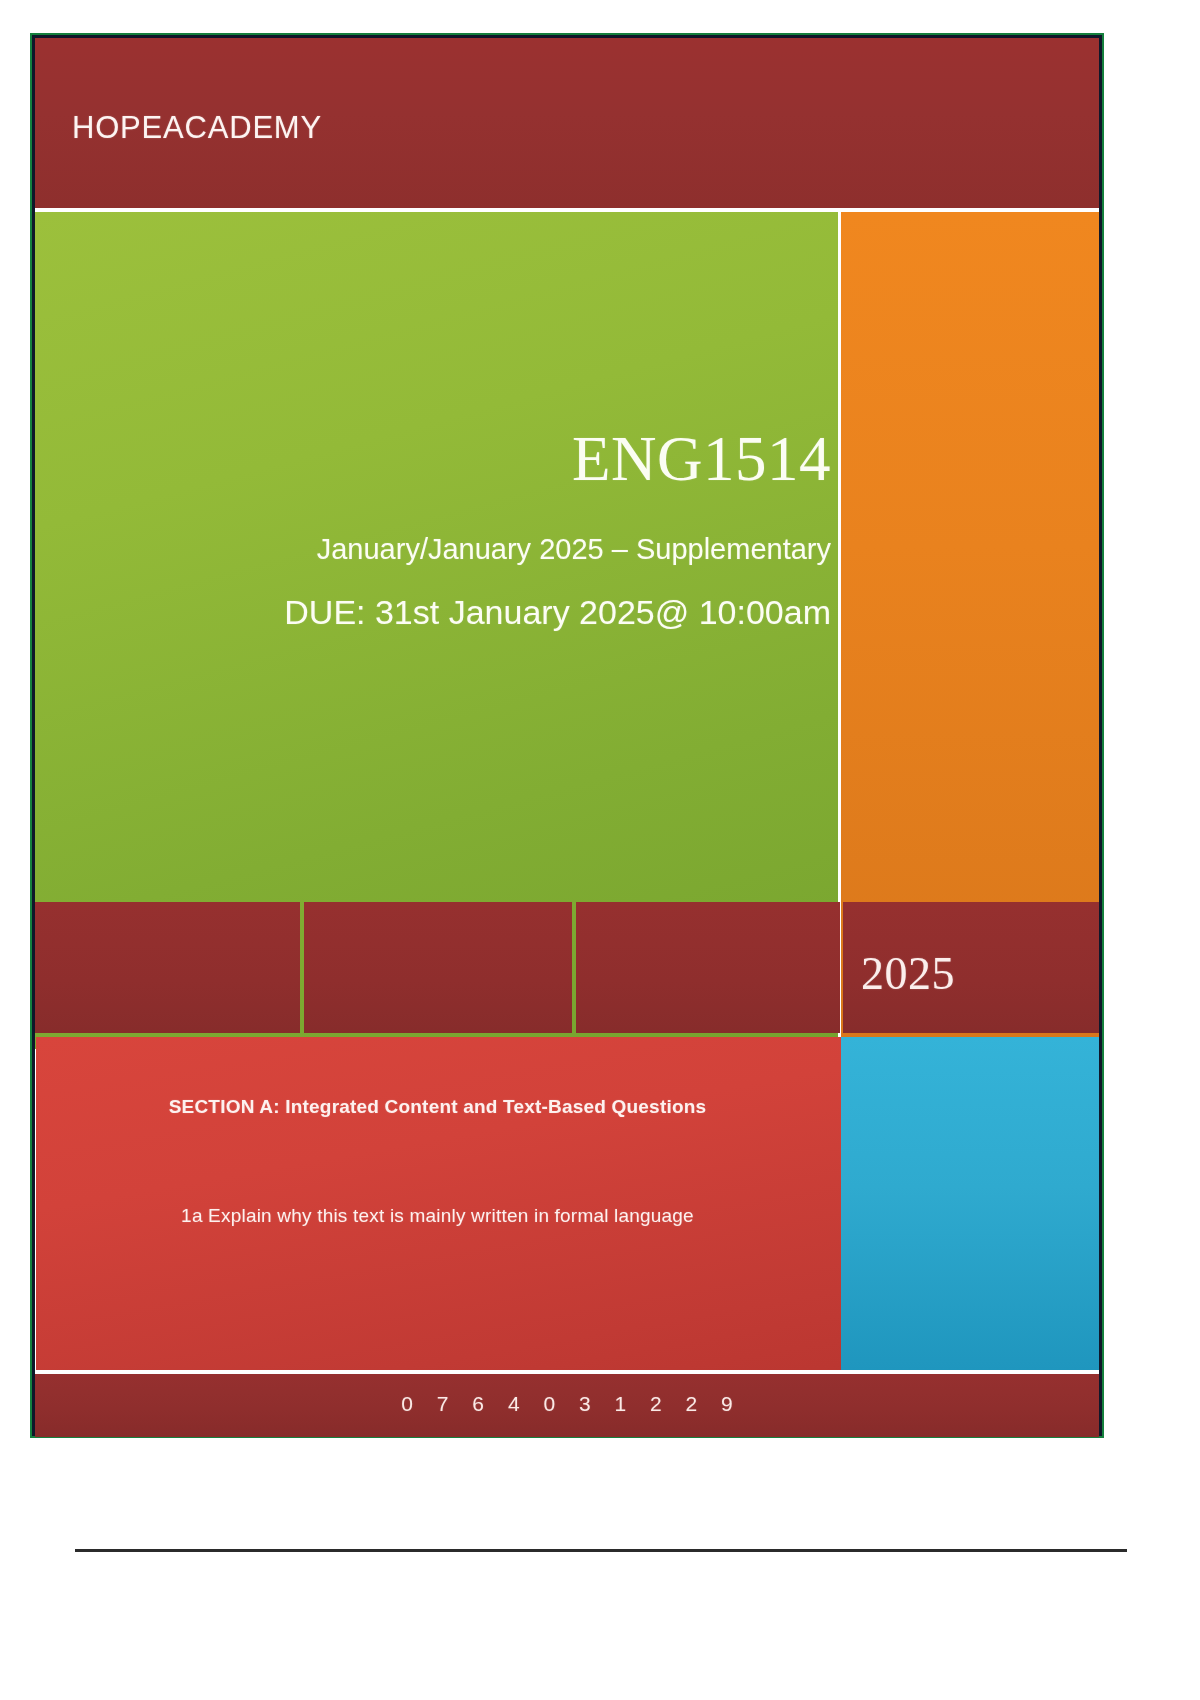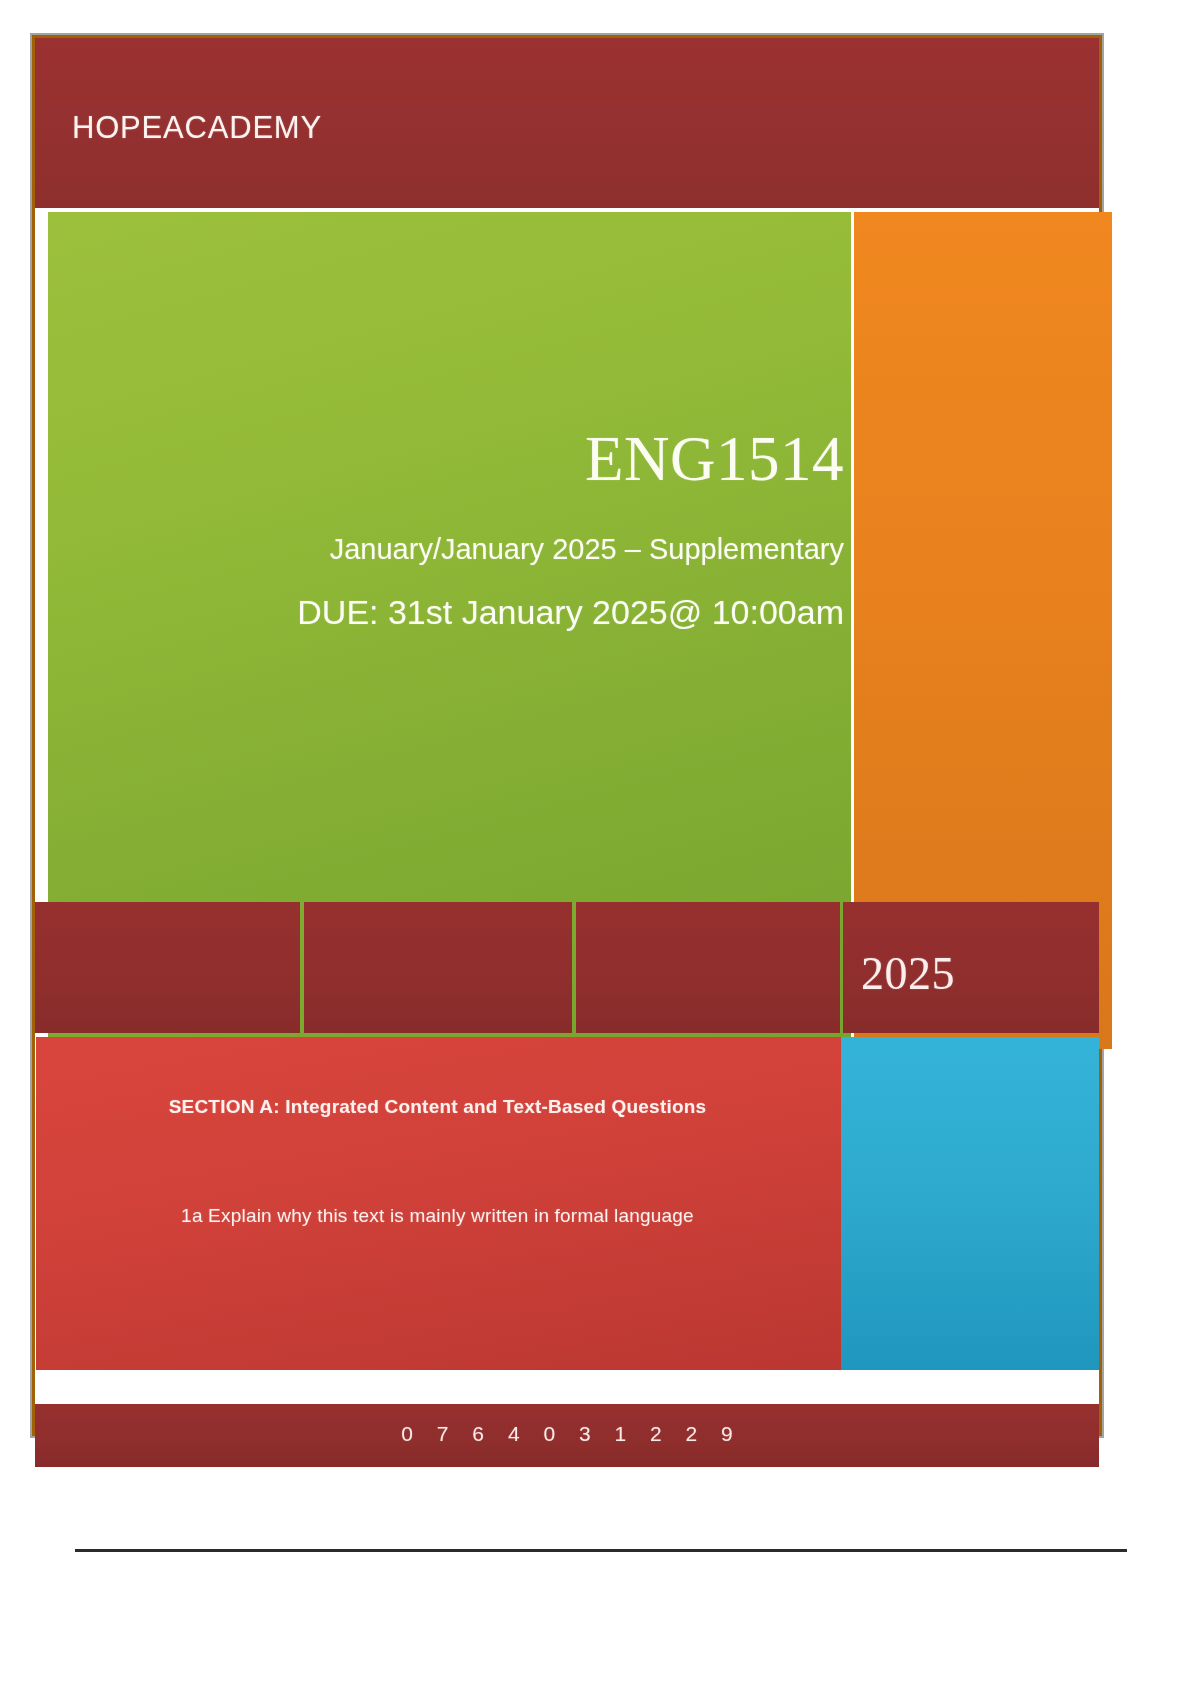--- a/index.html
+++ b/index.html
@@ -25,23 +25,23 @@
     background: #ffffff;
   }
 
   
   .cover-frame {
     position: absolute;
     left: 30px;
     top: 33px;
     width: 1074px;
     height: 1405px;
-    border: 2px solid #a3a3a3;
+    border: 2px solid #15803d;
     box-sizing: border-box;
-    background: #a16207;
+    background: #0f172a;
     padding: 3px;
   }
 
   .cover-inner {
     position: relative;
     width: 100%;
     height: 100%;
     background: #ffffff;
   }
 
@@ -67,21 +67,20 @@
     text-shadow: 0 0 2px rgba(255,255,255,0.25);
   }
 
   
   .main-band {
     position: absolute;
     left: 0;
     top: 174px;
     width: 100%;
     height: 837px;
-    margin-left: 13px;
   }
   .green-panel {
     position: absolute;
     left: 0;
     top: 0;
     width: 803px;
     height: 100%;
     background: linear-gradient(165deg, #9cc03c 0%, #93ba38 30%, #82ad33 68%, #76a32e 100%);
   }
   .orange-panel {
@@ -210,21 +209,20 @@
   }
 
   
   .footer-bar {
     position: absolute;
     left: 0;
     top: 1336px;
     width: 100%;
     height: 63px;
     background: linear-gradient(180deg, #96302f 0%, #8f2e2d 55%, #872b2a 100%);
-    margin-top: 30px;
   }
   .student-number {
     position: absolute;
     left: 0;
     top: 18px;
     width: 100%;
     text-align: center;
     font-size: 21px;
     letter-spacing: 9px;
     color: #fbeae7;

